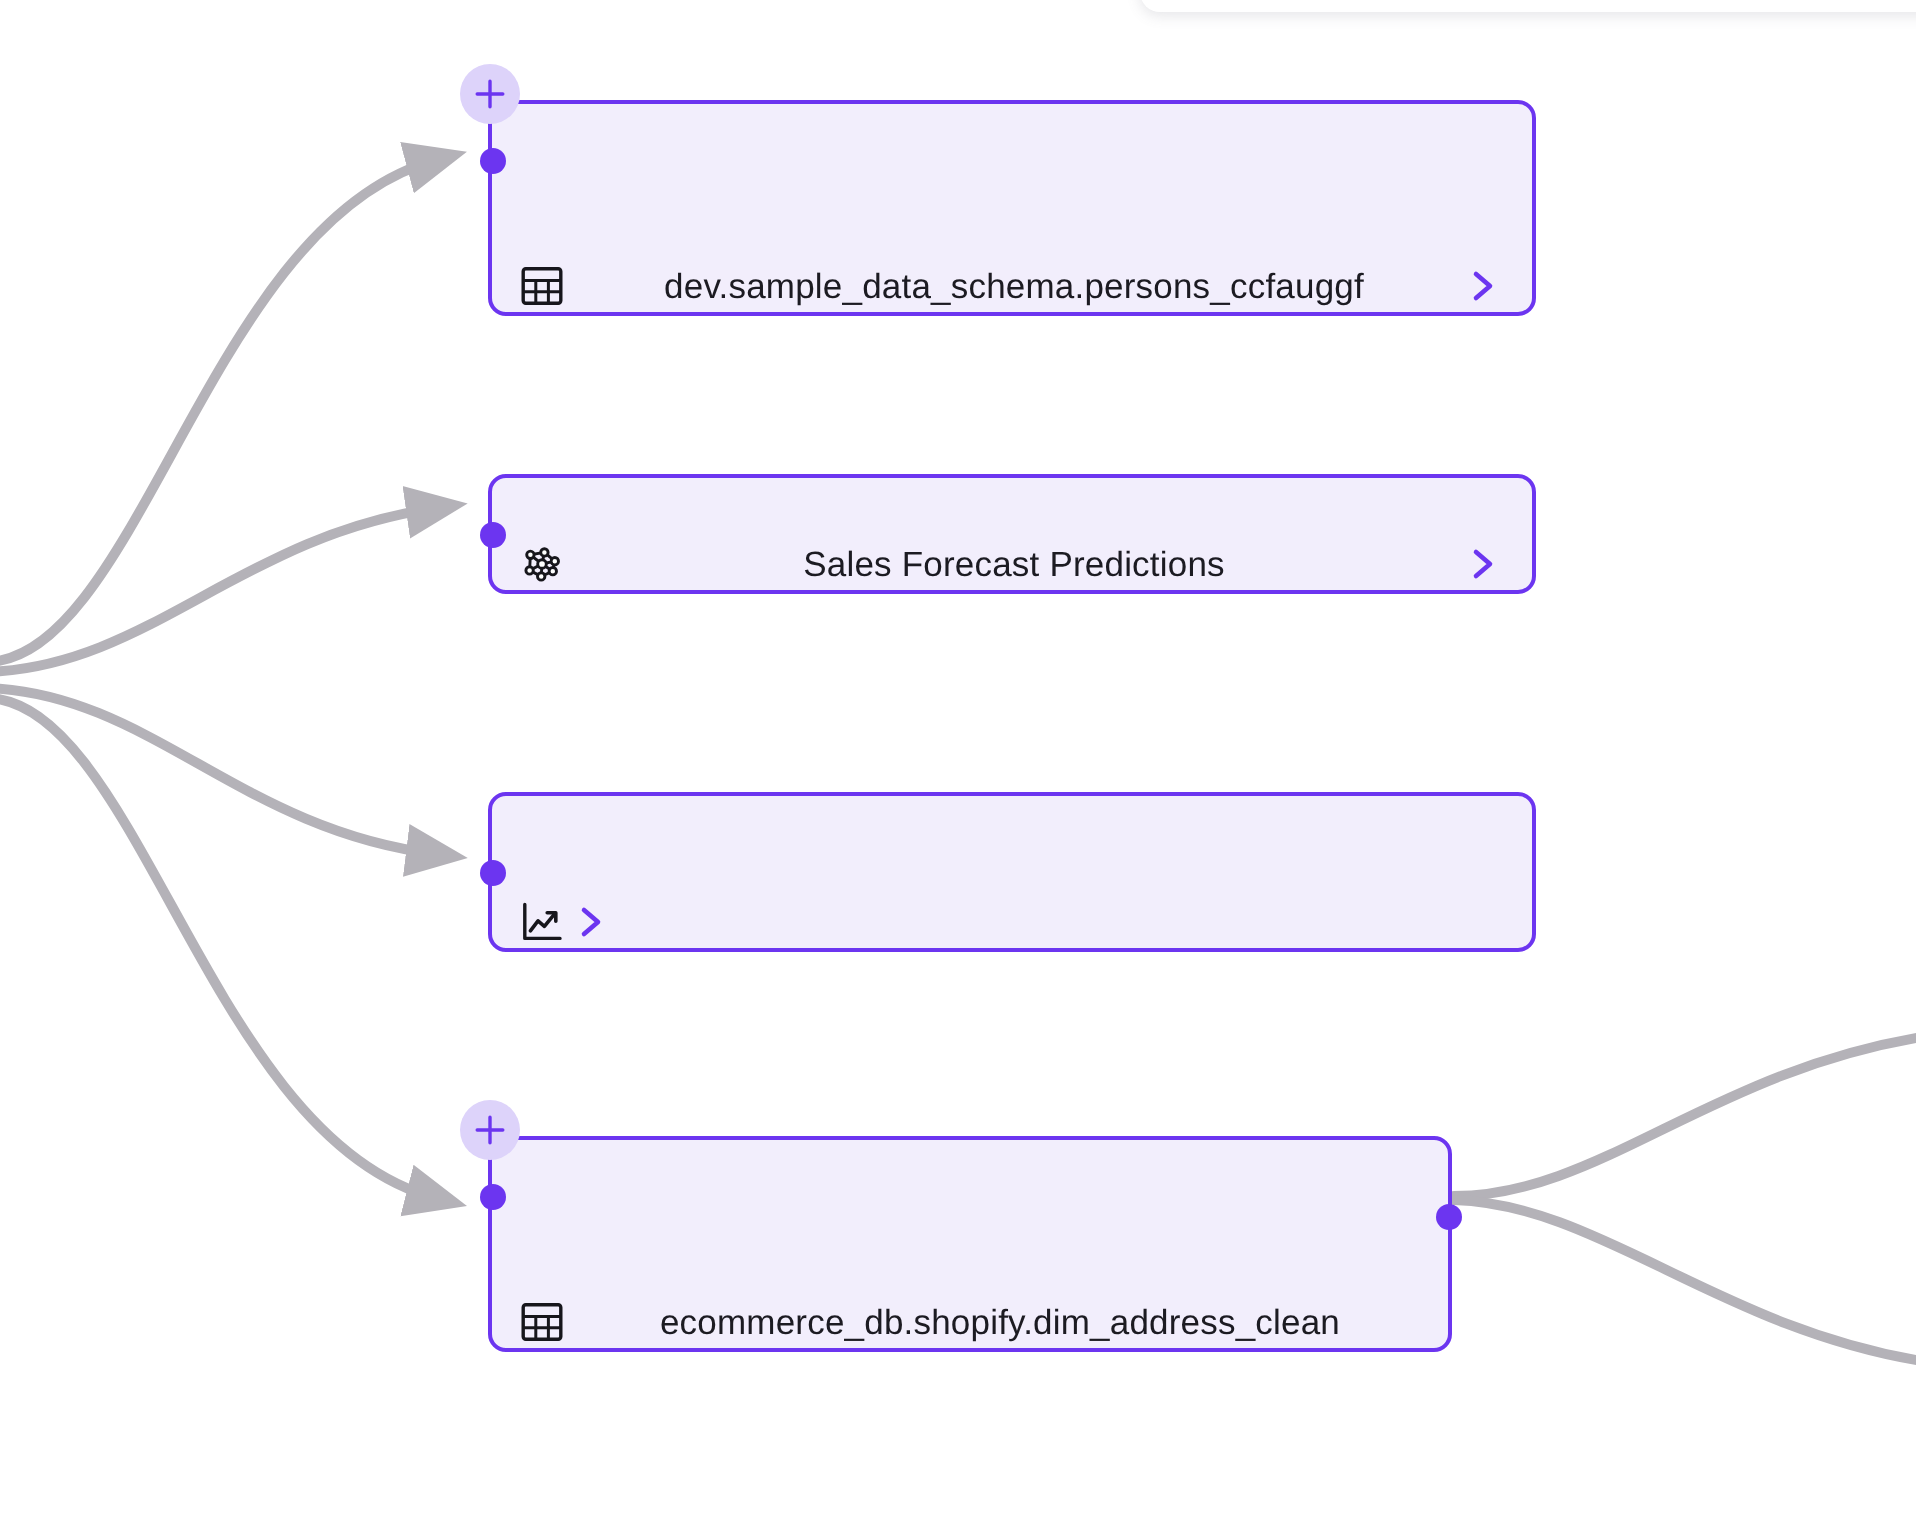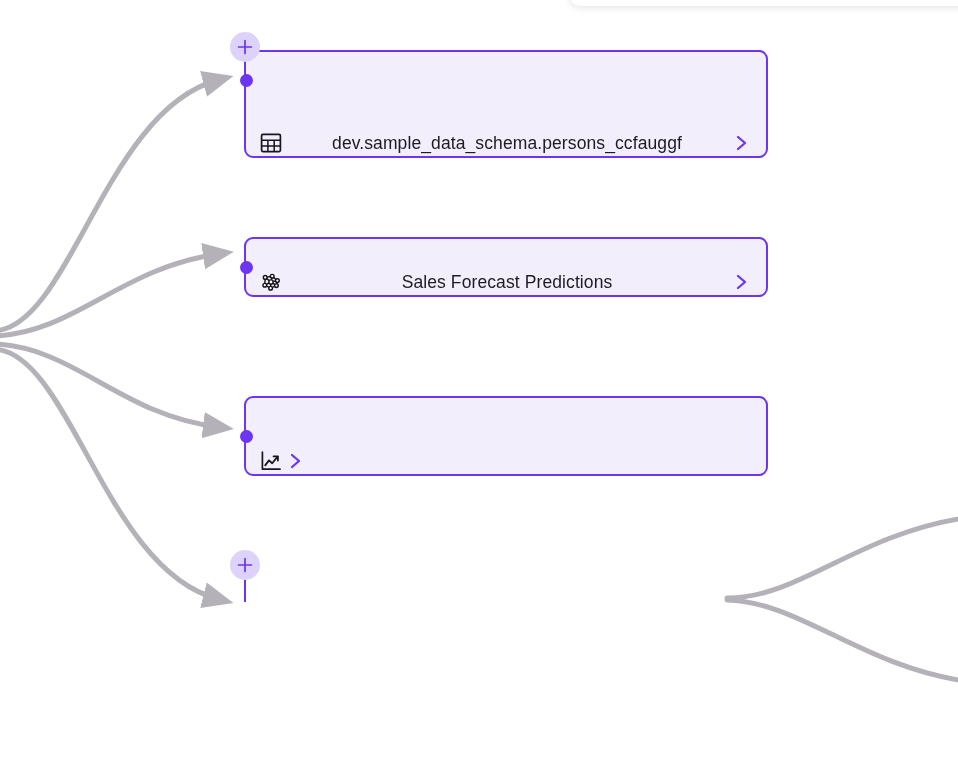--- a/index.html
+++ b/index.html
@@ -217,14 +217,25 @@
     </span>
   </div>
 
   <div class="plus-badge" style="left:230px; top:550px;">
     <svg width="18" height="18" viewBox="0 0 18 18">
       <path d="M9 2.6 V15.4 M2.6 9 H15.4" stroke="#6c35f0" stroke-width="1.7" stroke-linecap="round"></path>
     </svg>
   </div>
   <div class="stem" style="left:243.5px; top:576px; height:26px;"></div>
 
+  <div class="node" style="left:244px; top:568px; width:482px; height:108px; padding-right:8px;">
+    <span class="port in in-top"></span>
+    <span class="port out out-top"></span>
+    <span class="node-icon">
+      <svg width="24" height="24" viewBox="0 0 24 24">
+        <rect x="2.6" y="3.4" width="18.8" height="17.2" rx="1.3" fill="none" stroke="#17161c" stroke-width="1.7"></rect>
+        <path d="M2.6 9.2 H21.4 M2.6 14.9 H21.4 M8.9 9.2 V20.6 M15.2 9.2 V20.6" stroke="#17161c" stroke-width="1.5" fill="none"></path>
+      </svg>
+    </span>
+    <span class="node-label">ecommerce_db.shopify.dim_address_clean</span>
+  </div>
 
 </div>
 
 </body></html>

